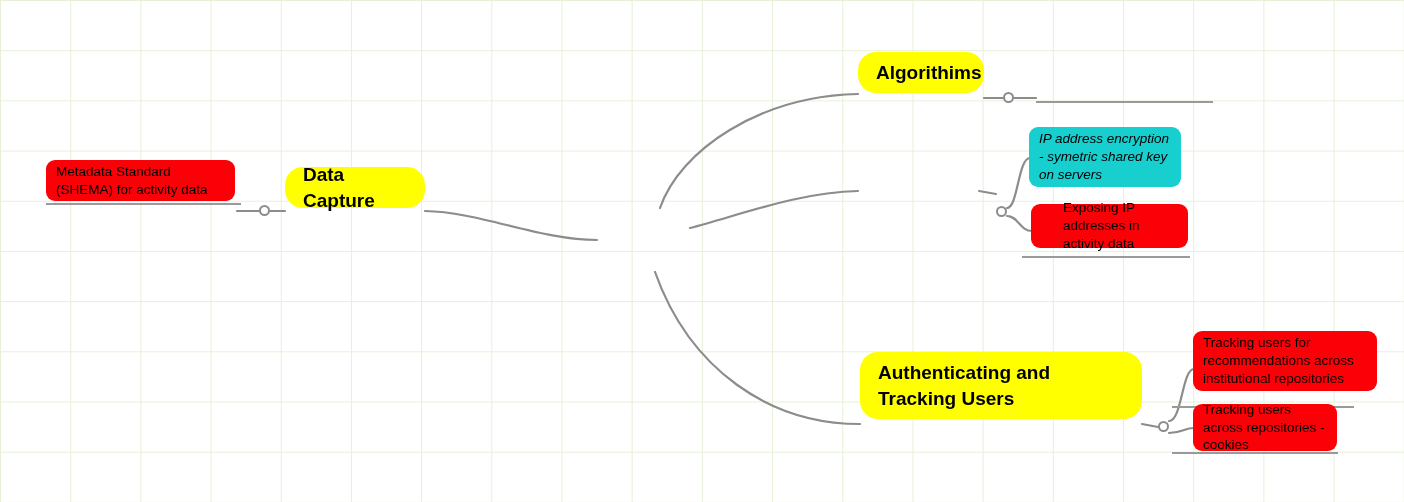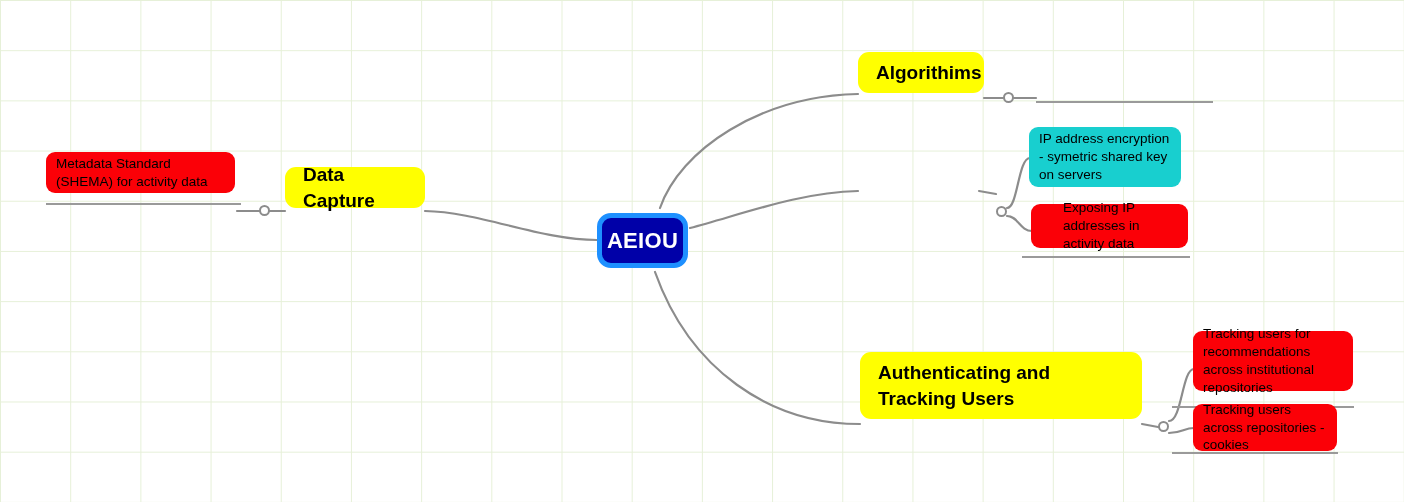--- a/index.html
+++ b/index.html
@@ -51,21 +51,21 @@
     letter-spacing: 0.3px;
   }
   .node.root .label { text-align: center; }
   
   .node.branch {
     background: #ffff00;
     color: #000000;
     font-weight: bold;
     font-size: 19px;
     padding: 0 18px;
-    border-radius: 11px;
+    border-radius: 18px;
     line-height: 1.35;
   }
   
   .node.leaf {
     color: #000000;
     font-weight: normal;
     font-size: 13.5px;
     padding: 0 10px;
     border-radius: 9px;
     line-height: 1.32;
@@ -120,51 +120,48 @@
       <path d="M 1169 433 C 1182 433 1184 428 1194 428"></path>
     </g>
   </svg>
 
   <div class="shelf" style="left:46px;  top:203px; width:195px;"></div>
   <div class="shelf" style="left:1036px;top:101px; width:177px;"></div>
   <div class="shelf" style="left:1022px;top:256px; width:168px;"></div>
   <div class="shelf" style="left:1172px;top:406px; width:182px;"></div>
   <div class="shelf" style="left:1172px;top:452px; width:166px;"></div>
 
-  <div class="node root" style="left:597px; top:213px; width:91px; height:55px;">
-    <span class="label">AEIOU</span>
-  </div>
 
   <div class="node branch" style="left:285px; top:167px; width:140px; height:41px;">
     <span class="label">Data Capture</span>
   </div>
 
   <div class="node branch" style="left:858px; top:52px; width:126px; height:41px;">
     <span class="label">Algorithims</span>
   </div>
 
 
   <div class="node branch" style="left:860px; top:352px; width:282px; height:67px;">
     <span class="label">Authenticating and Tracking Users</span>
   </div>
 
-  <div class="node leaf red" style="left:46px; top:152px; width:189px; height:41px;">
+  <div class="node leaf red" style="left:46px; top:160px; width:189px; height:41px;">
     <span class="label">Metadata Standard (SHEMA) for activity data</span>
   </div>
 
 
-  <div class="node leaf cyan" style="left:1029px; top:127px; width:152px; height:60px;">
+  <div class="node leaf cyan" style="left:1029px; top:127px; width:152px; height:60px;font-style:italic;">
     <span class="label">IP address encryption - symetric shared key on servers</span>
   </div>
 
   <div class="node leaf red" style="left:1031px; top:204px; width:157px; height:44px;padding-left:32px;">
     <span class="label">Exposing IP addresses in activity data</span>
   </div>
 
-  <div class="node leaf red" style="left:1193px; top:331px; width:160px; height:60px;">
+  <div class="node leaf red" style="left:1193px; top:331px; width:184px; height:60px;">
     <span class="label">Tracking users for recommendations across institutional repositories</span>
   </div>
 
   <div class="node leaf red" style="left:1193px; top:404px; width:144px; height:47px;align-items:center;">
     <span class="label">Tracking users across repositories - cookies</span>
   </div>
 
   <div class="handle" style="left:259px;  top:205px;"></div>
   <div class="handle" style="left:1003px; top:92px;"></div>
   <div class="handle" style="left:996px;  top:206px;"></div>

